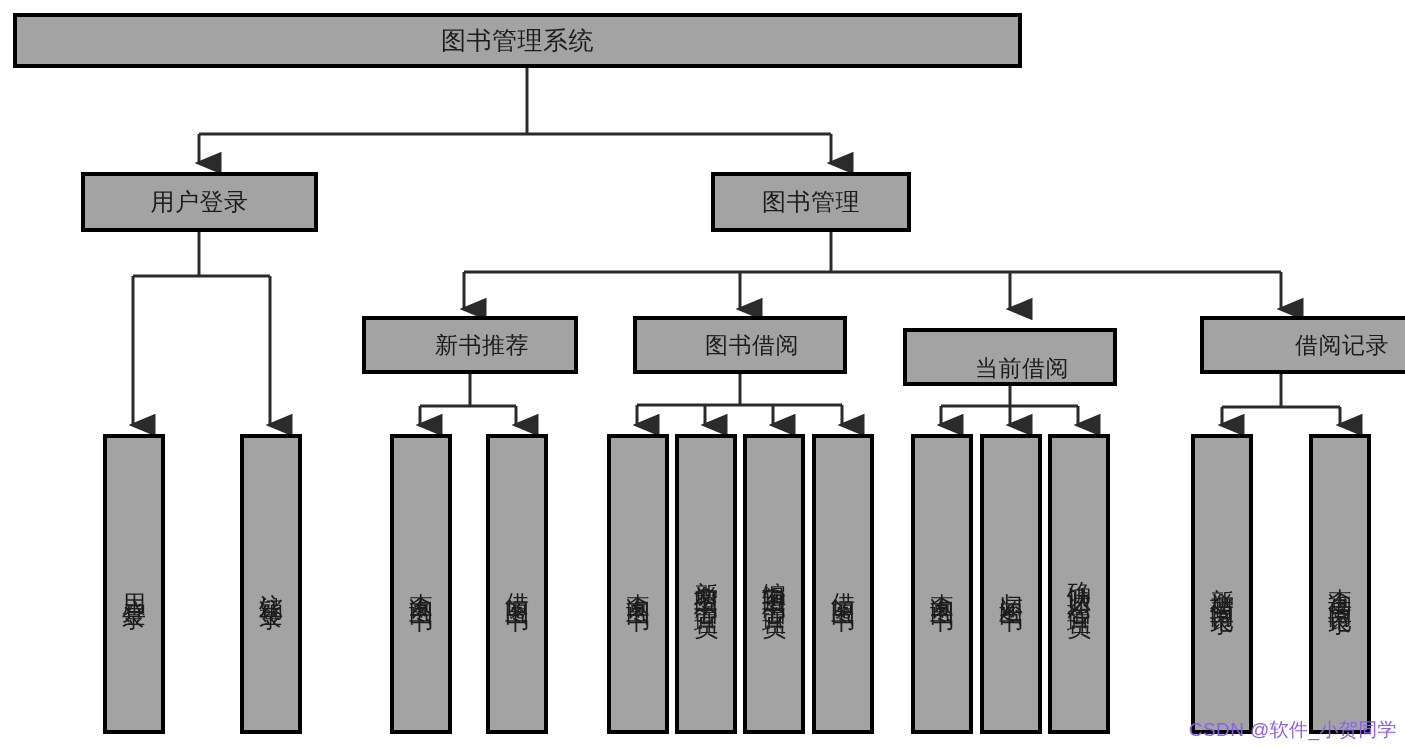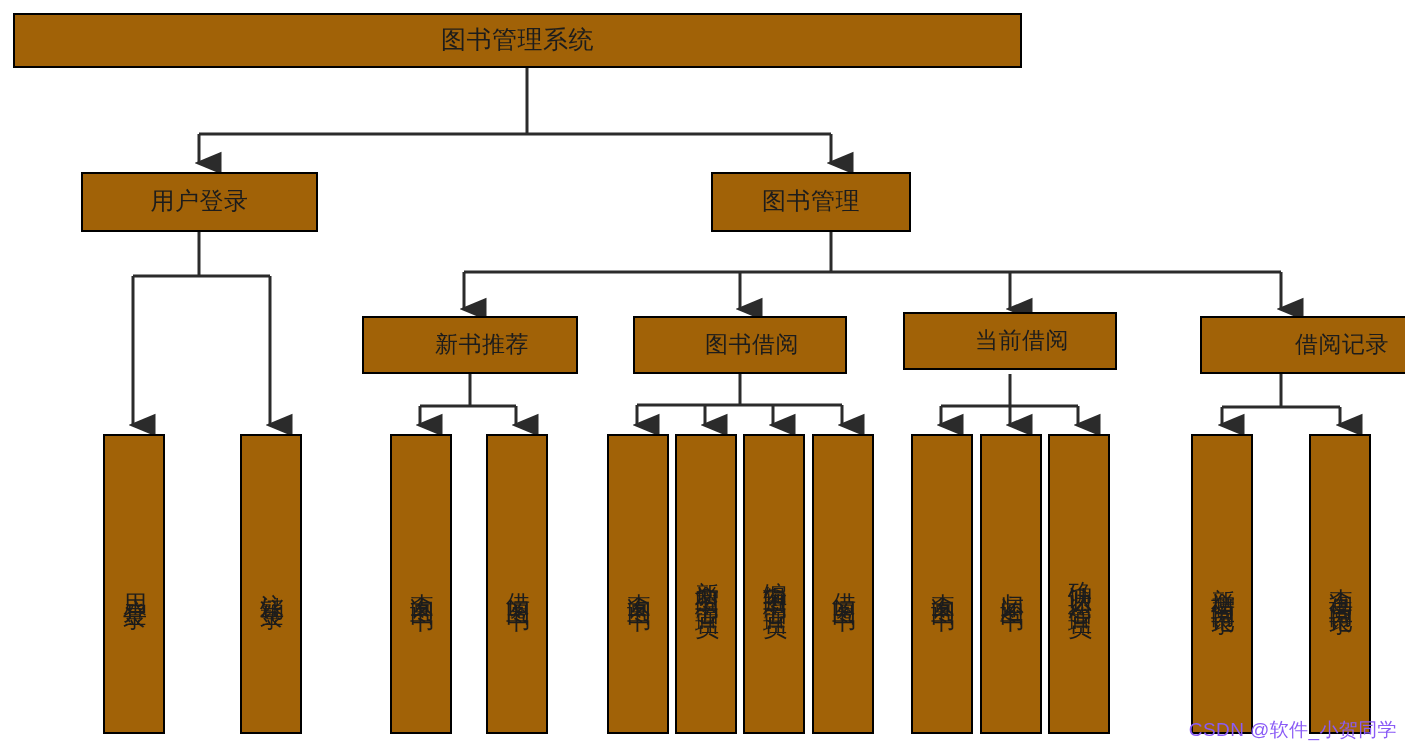--- a/index.html
+++ b/index.html
@@ -6,28 +6,27 @@
   body{
     width:1405px;height:747px;overflow:hidden;
     font-family:"Liberation Sans","DejaVu Sans",sans-serif;
     color:#1a1a1a;
   }
   #canvas{position:relative;width:1405px;height:747px;background:#fff;}
   svg#wires{position:absolute;left:0;top:0;width:1405px;height:747px;}
   .node{
     position:absolute;
     box-sizing:border-box;
-    background:#a16207;
-    border:2px solid #000000;
+    background:#a3a3a3;
+    border:4px solid #000000;
     display:flex;
     align-items:center;
     justify-content:center;
     text-align:center;
     color:#1c1c1c;
-    font-family:Liberation Serif, serif;
   }
   .node .lbl{
     display:block;
     line-height:1.22;
     letter-spacing:0.5px;
   }
   .lvl0{font-size:25px;}
   .lvl1{font-size:24px;}
   .lvl2{font-size:23px;padding-left:24px;}
   .leaf{
@@ -119,21 +118,21 @@
   <div class="node lvl1" style="left:711px;top:172px;width:200px;height:60px;">
     <span class="lbl">图书管理</span>
   </div>
 
   <div class="node lvl2" style="left:362px;top:316px;width:216px;height:58px;">
     <span class="lbl">新书推荐</span>
   </div>
   <div class="node lvl2" style="left:633px;top:316px;width:214px;height:58px;">
     <span class="lbl">图书借阅</span>
   </div>
-  <div class="node lvl2" style="left:903px;top:312px;width:214px;height:58px;">
+  <div class="node lvl2" style="left:903px;top:328px;width:214px;height:58px;align-items:flex-end;">
     <span class="lbl">当前借阅</span>
   </div>
   <div class="node lvl2" style="left:1200px;top:316px;width:260px;height:58px;">
     <span class="lbl">借阅记录</span>
   </div>
 
   <div class="node leaf" style="left:103px;top:434px;width:62px;height:300px;">
     <span class="lbl">用户登录</span>
   </div>
   <div class="node leaf" style="left:240px;top:434px;width:62px;height:300px;">

